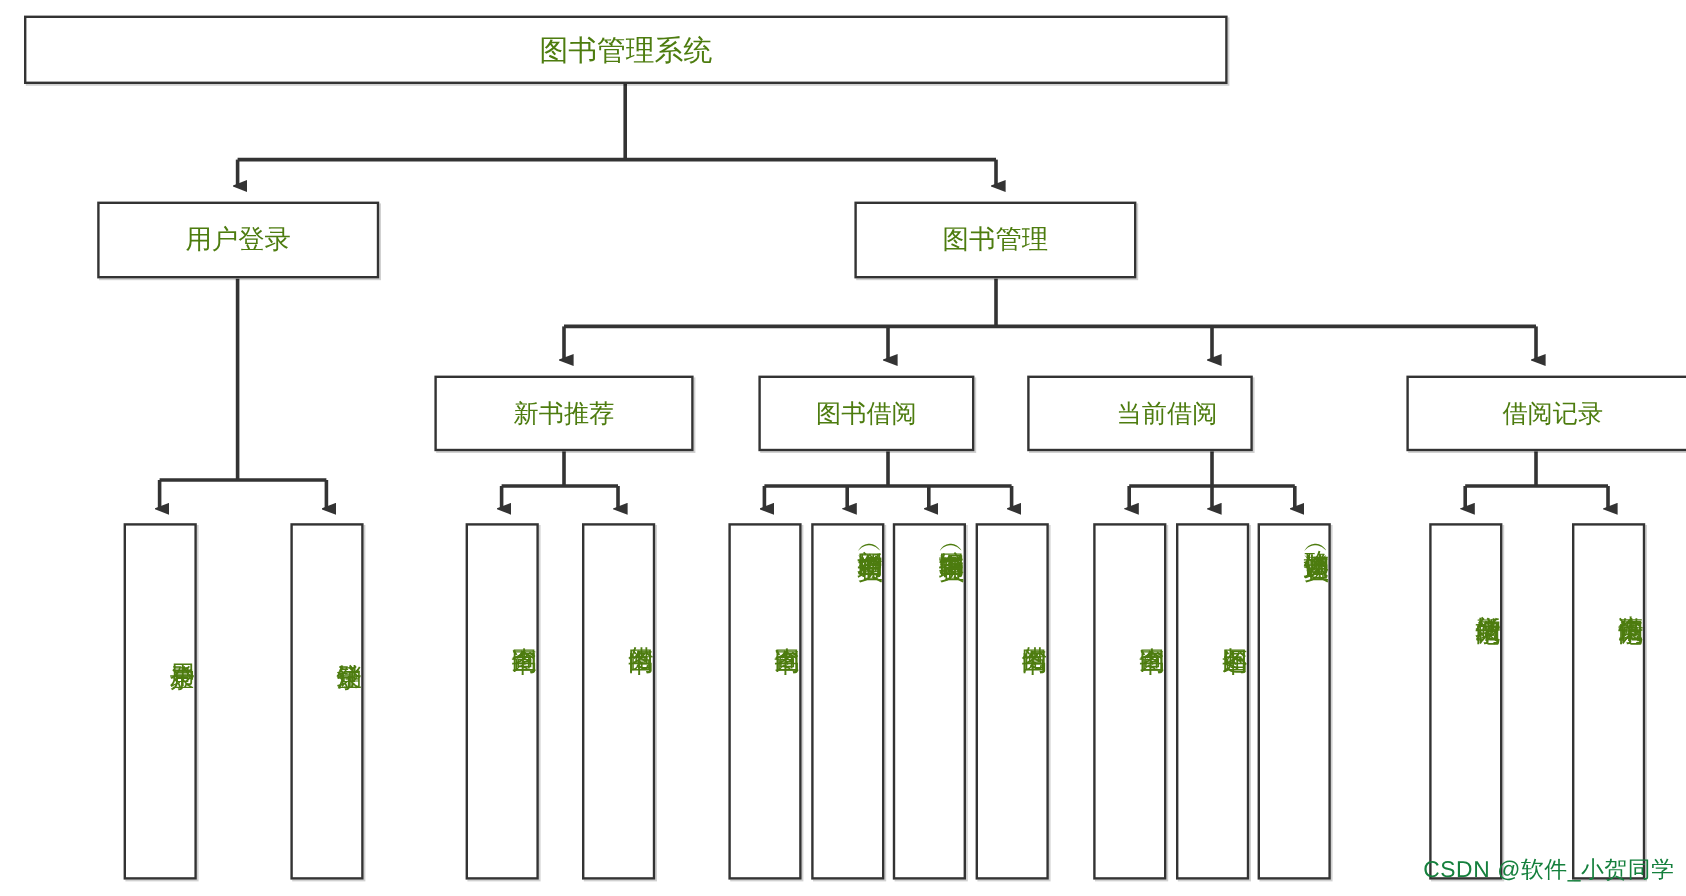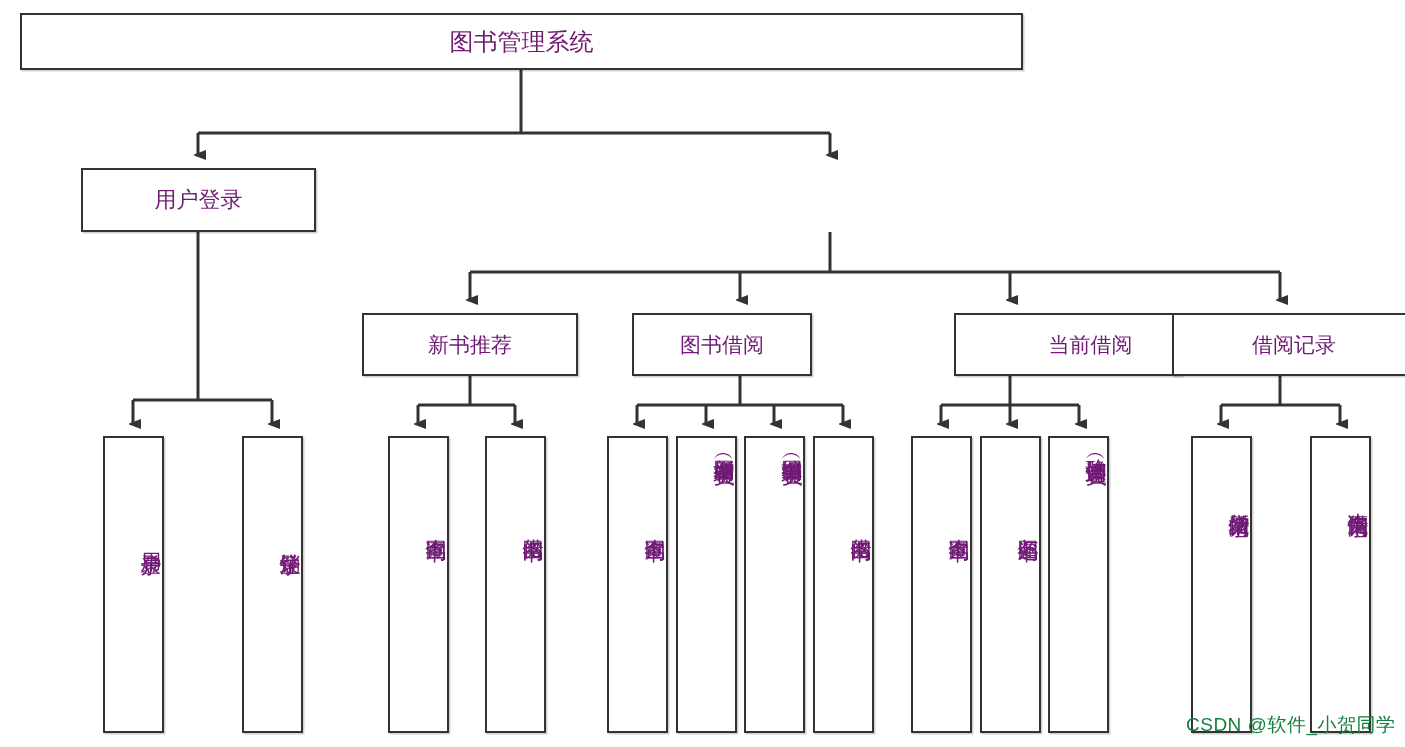--- a/index.html
+++ b/index.html
@@ -21,21 +21,21 @@
     width: 1405px; height: 747px;
     pointer-events: none;
   }
   .node {
     position: absolute;
     background: #ffffff;
     border: 2.5px solid #333333;
     display: flex;
     align-items: center;
     justify-content: center;
-    color: #701a75;
+    color: #4d7c0f;
     box-shadow: 1.5px 1.5px 0 rgba(0,0,0,0.18);
   }
   .node.root       { font-size: 24px; }
   .node.level2     { font-size: 22px; }
   .node.level3     { font-size: 21px; }
   .node.leaf {
     font-size: 21px;
     writing-mode: vertical-rl;
     text-orientation: upright;
     align-items: flex-start;
@@ -118,28 +118,31 @@
     </g>
   </svg>
 
   <div class="node root" style="left:20px; top:13px; width:1003px; height:57px;">
     <span>图书管理系统</span>
   </div>
 
   <div class="node level2" style="left:81px; top:168px; width:235px; height:64px;">
     <span>用户登录</span>
   </div>
+  <div class="node level2" style="left:712px; top:168px; width:235px; height:64px;">
+    <span>图书管理</span>
+  </div>
 
   <div class="node level3" style="left:362px; top:313px; width:216px; height:63px;text-align:center;">
     <span>新书推荐</span>
   </div>
   <div class="node level3" style="left:632px; top:313px; width:180px; height:63px;">
     <span>图书借阅</span>
   </div>
-  <div class="node level3" style="left:954px; top:313px; width:228px; height:63px;padding-left:45px;">
+  <div class="node level3" style="left:856px; top:313px; width:188px; height:63px;padding-left:45px;">
     <span>当前借阅</span>
   </div>
   <div class="node level3" style="left:1172px; top:313px; width:244px; height:63px;">
     <span>借阅记录</span>
   </div>
 
   <div class="node leaf lead-pad3" style="left:103px; top:436px; width:61px; height:297px;">
     <span>用户登录</span>
   </div>
   <div class="node leaf lead-pad3" style="left:242px; top:436px; width:61px; height:297px;">

